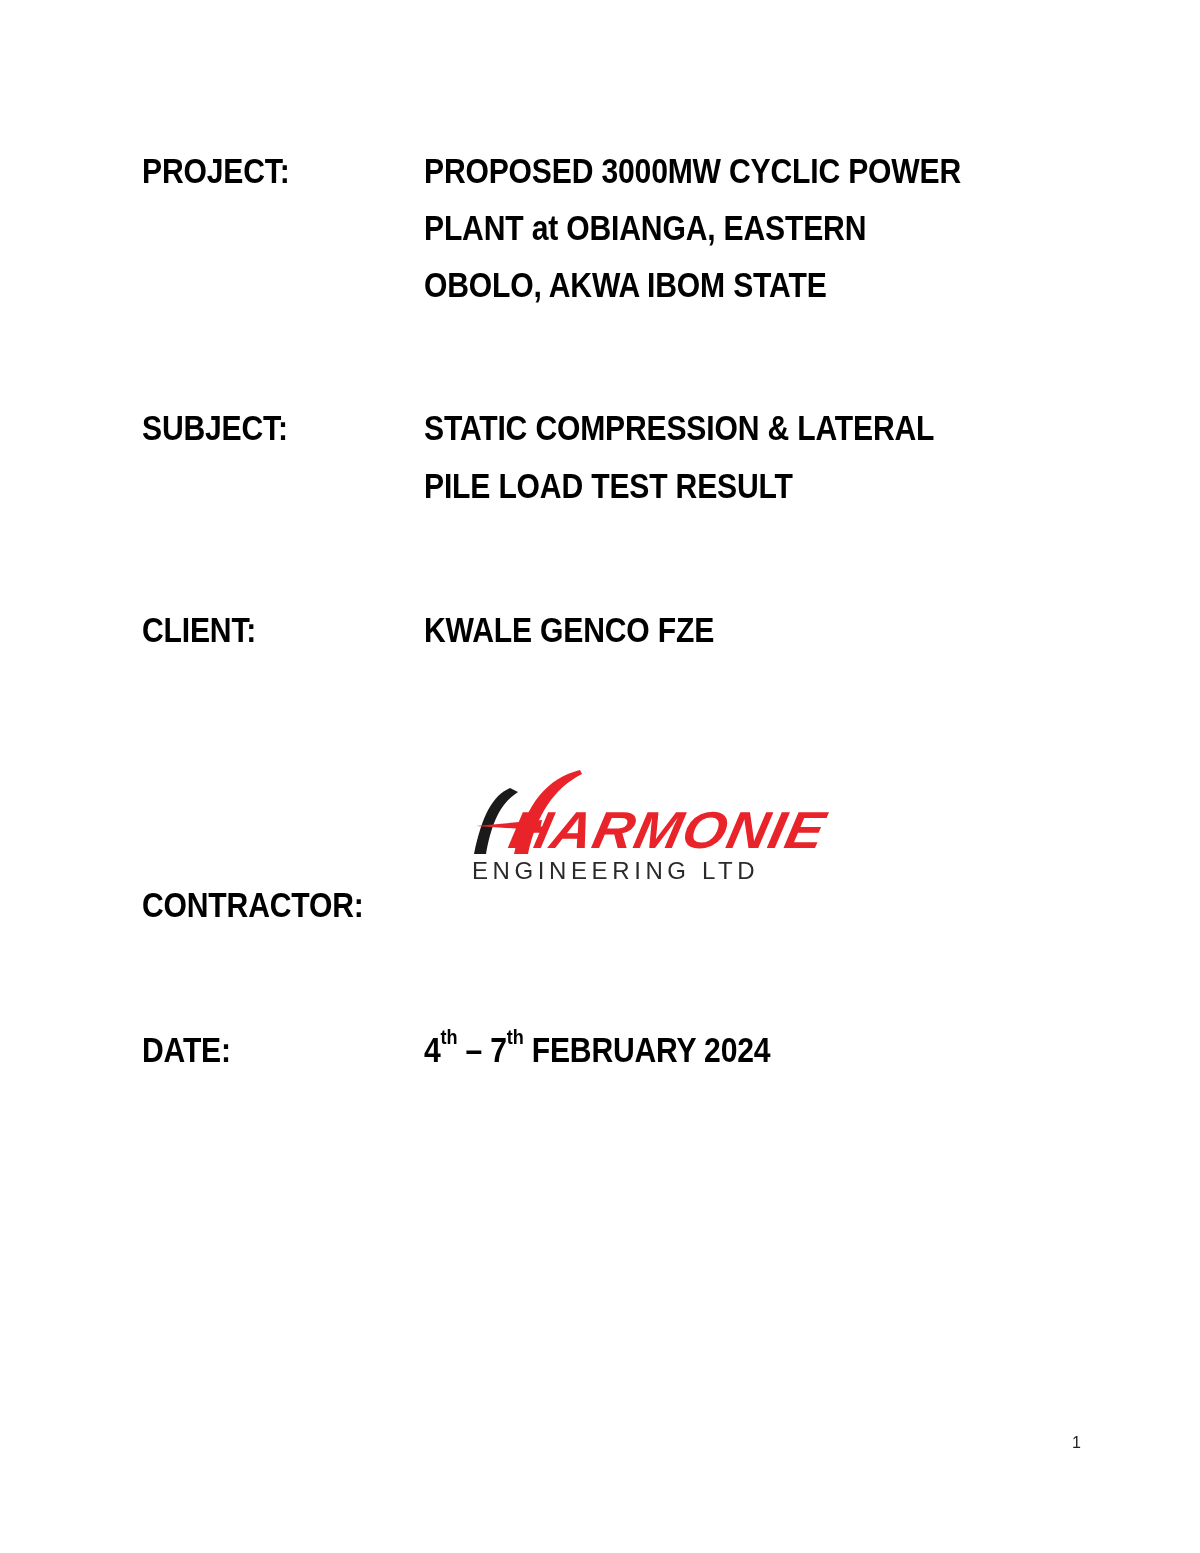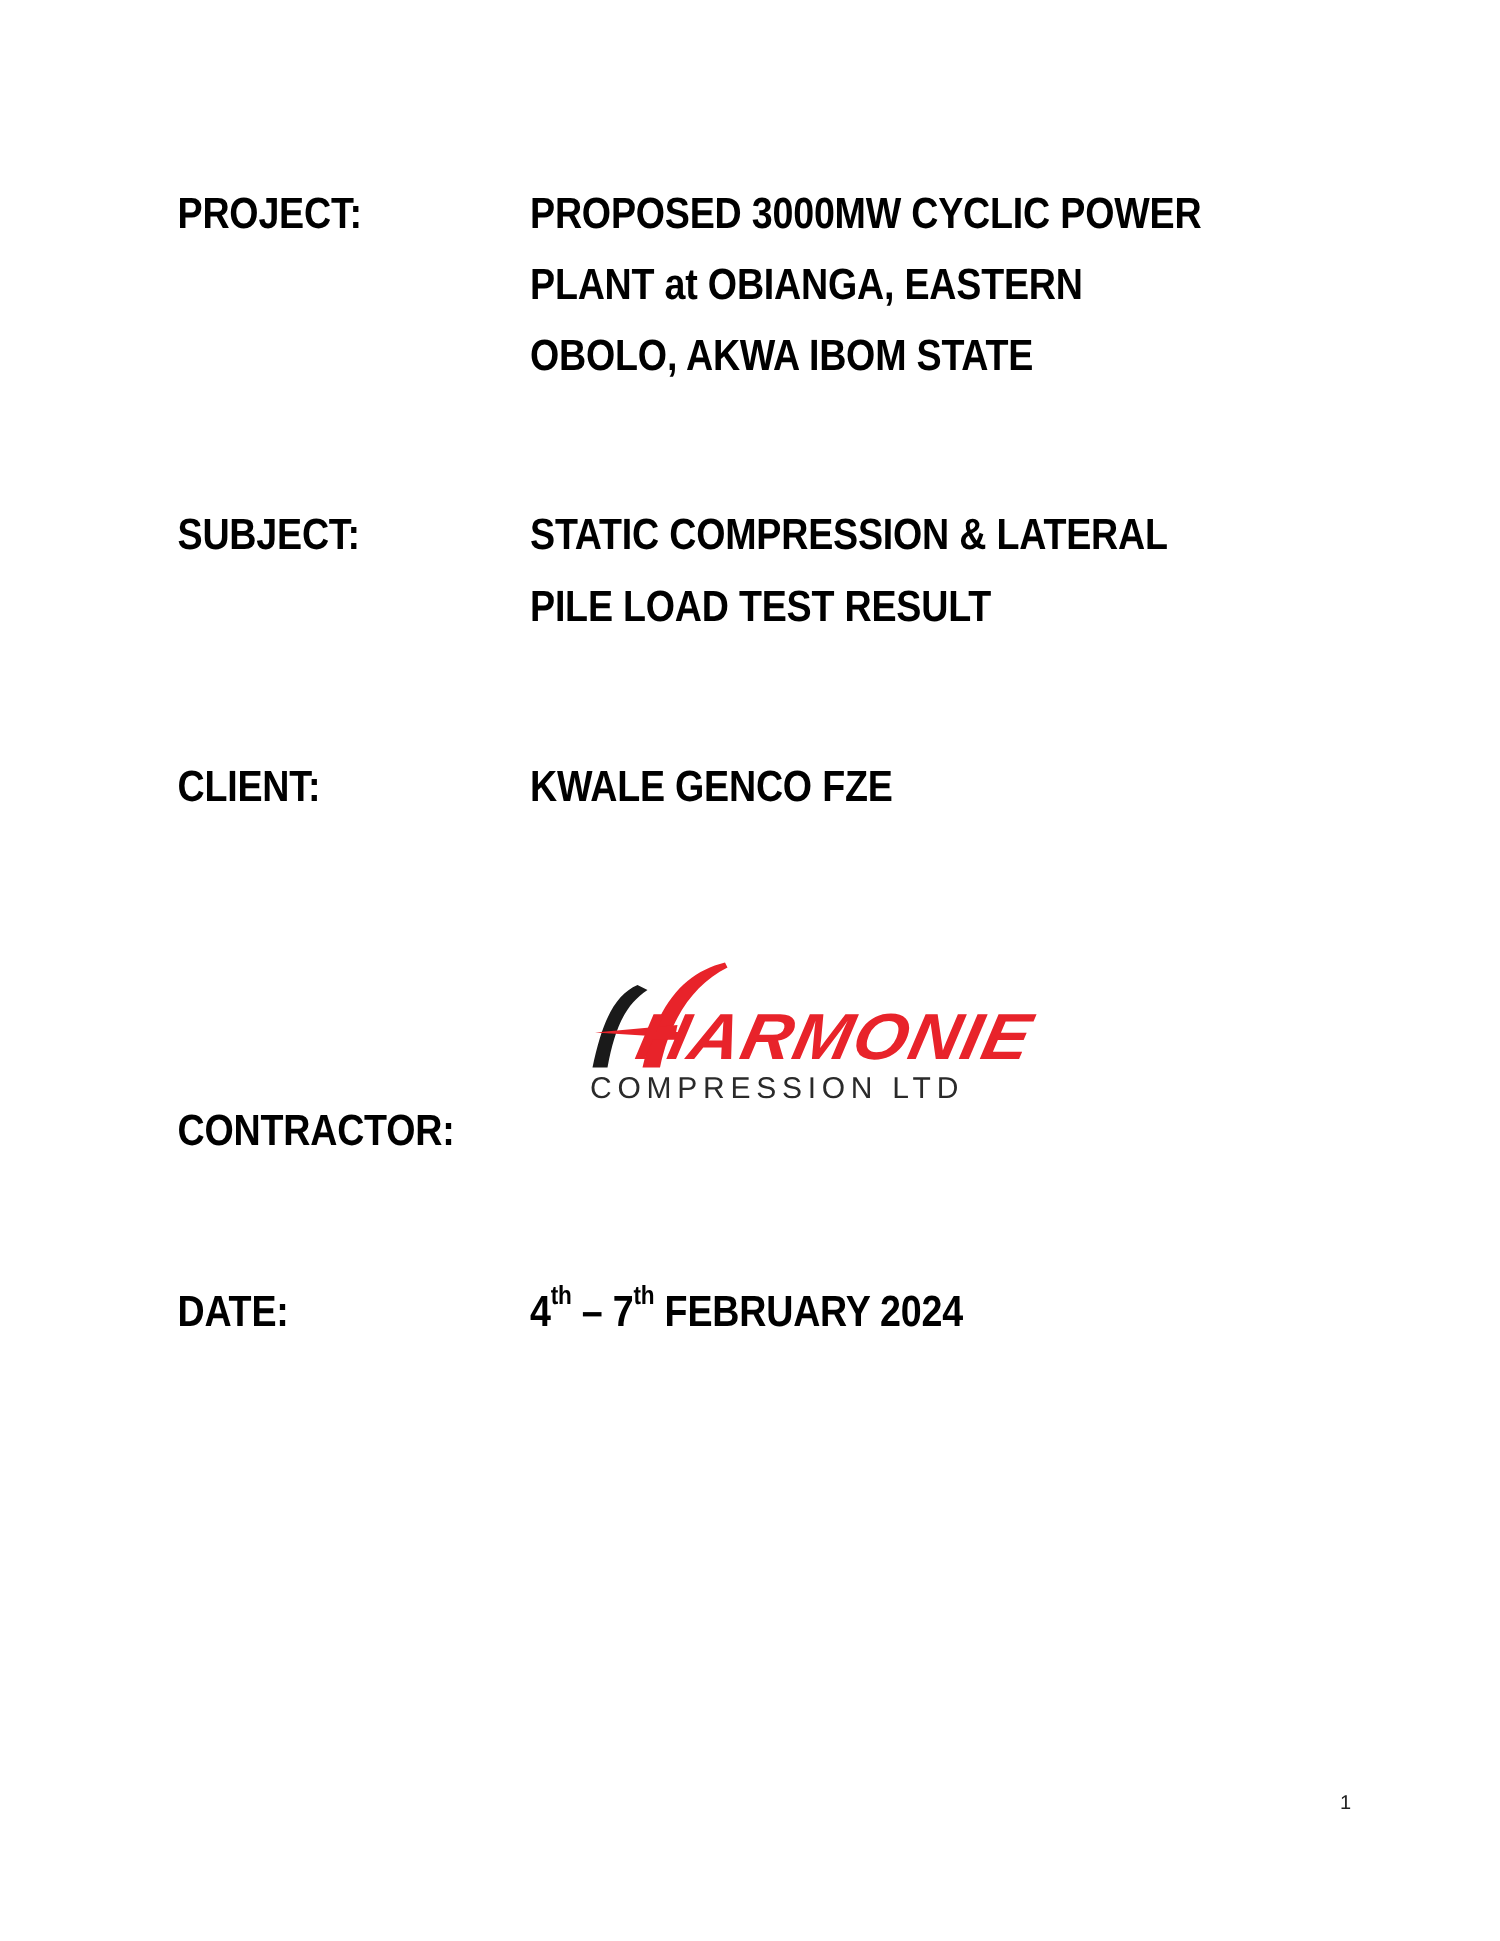--- a/index.html
+++ b/index.html
@@ -105,21 +105,21 @@
   <div class="logo">
     <svg width="345" height="120" viewBox="0 0 345 120">
 
       <path d="M40 20 C 22 28, 12 48, 4 86 L 16 86 C 22 54, 30 36, 48 24 Z" fill="#1a1a1a"></path>
 
       <path d="M110 2 C 78 10, 56 34, 44 86 L 58 86 C 66 48, 84 20, 112 6 Z" fill="#e8232a"></path>
 
       <path d="M6 58 L 72 52 L 70 62 Z" fill="#e8232a"></path>
     </svg>
     <div class="logo-word" style="left:46px;">HARMONIE</div>
-    <div class="logo-sub">COMPRESSION LTD</div>
+    <div class="logo-sub">ENGINEERING LTD</div>
   </div>
 
   <div class="label" style="top:885px;">CONTRACTOR:</div>
 
   <div class="label" style="top:1030px;">DATE:</div>
   <div class="value-line" style="top:1030px;"><span>4</span><sup class="ord">th</sup><span style="white-space:pre;"> – </span><span>7</span><sup class="ord">th</sup><span style="white-space:pre;"> FEBRUARY 2024</span></div>
 
   <div class="page-number">1</div>
 </div>
 

